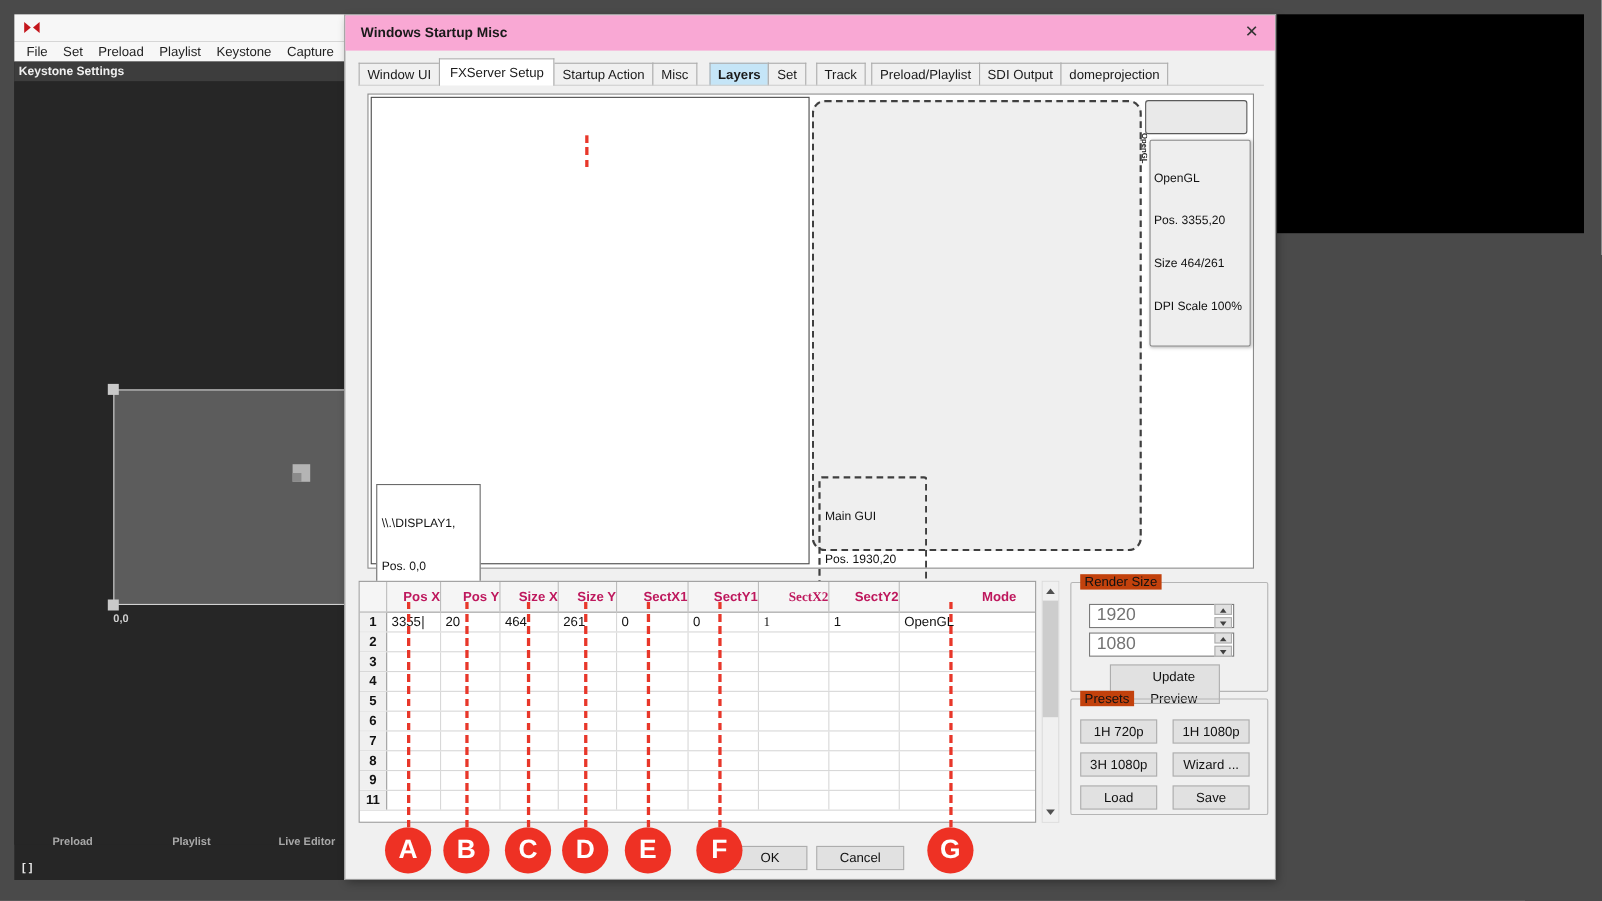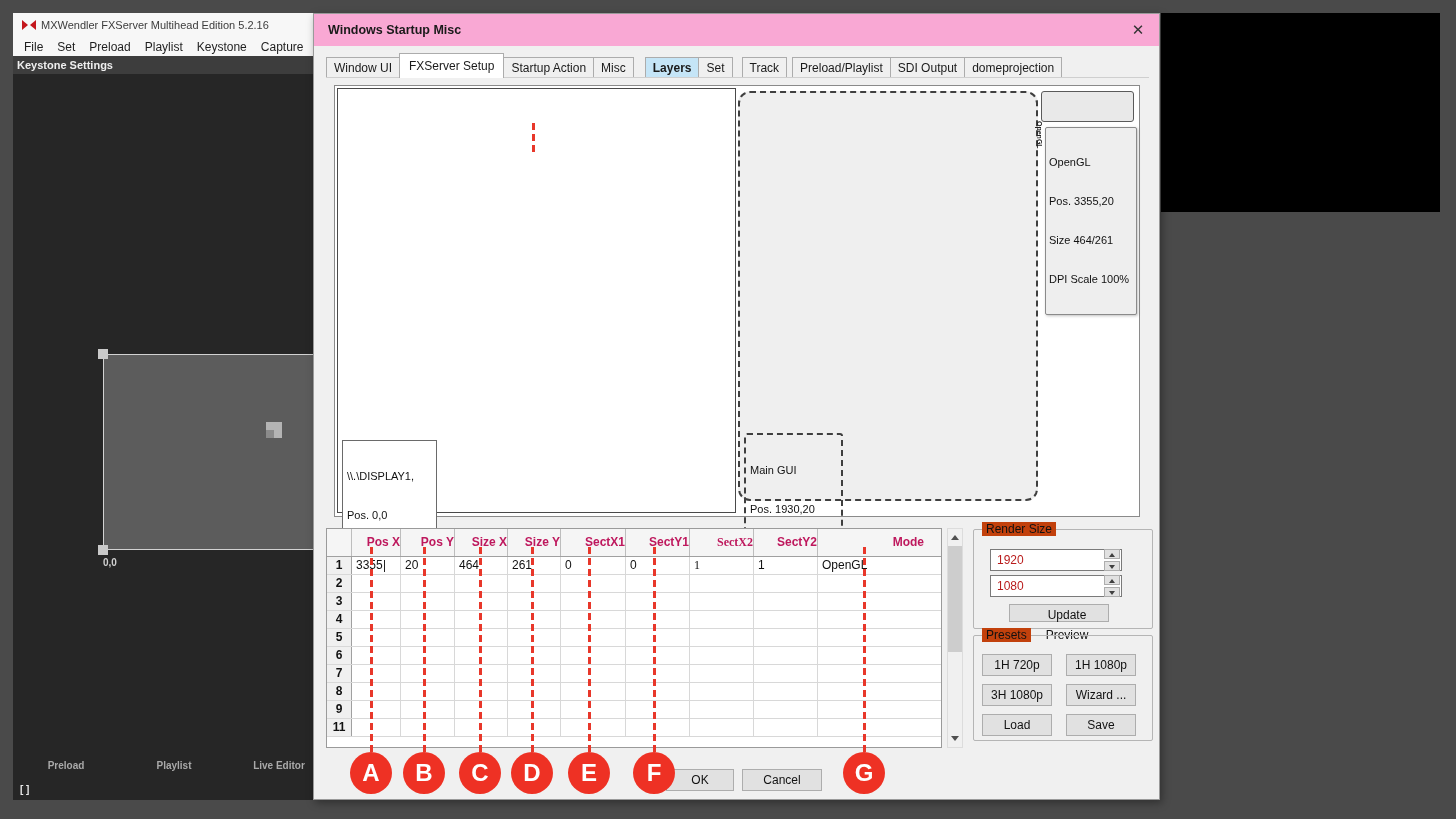--- a/index.html
+++ b/index.html
@@ -84,49 +84,48 @@
   .sb-up { top:0; } .sb-down { bottom:0; }
   .tri-up { position:absolute; left:3px; top:6px; border-left:4px solid transparent; border-right:4px solid transparent; border-bottom:5px solid #505050; }
   .tri-down { position:absolute; left:3px; bottom:6px; border-left:4px solid transparent; border-right:4px solid transparent; border-top:5px solid #505050; }
   .sb-thumb { position:absolute; left:0; top:17px; width:14px; height:106px; background:#cdcdcd; }
 
   
   .groupbox { border:1px solid #b5b5b5; border-radius:2px; }
   .gb-legend { position:absolute; top:-8px; left:8px; background:#c2410c; padding:0 4px; font-size:12px; color:#111; }
   .rsize-group { left:659px; top:515px; width:180px; height:100px; }
   .presets-group { left:659px; top:621px; width:180px; height:106px; }
-  .num-input { position:absolute; width:132px; height:22px; border:1px solid #7a7a7a; background:#fff; font-size:12px;
-    font-family:"Liberation Sans", sans-serif; padding-left:6px; color:#b91c1c; }
+  .num-input { position:absolute; width:132px; height:22px; border:1px solid #7a7a7a; background:#fff; font-size:16px;
+    font-family:"Liberation Sans", sans-serif; padding-left:6px; color:#737373; }
   .spin { position:absolute; width:16px; height:22px; }
   .spin .up, .spin .dn { position:absolute; left:0; width:16px; height:10px; background:#e1e1e1; border:1px solid #adadad; }
   .spin .up { top:0; } .spin .dn { bottom:0; }
   .spin .up::after { content:""; position:absolute; left:4px; top:3px; border-left:3px solid transparent; border-right:3px solid transparent; border-bottom:4px solid #404040; }
   .spin .dn::after { content:""; position:absolute; left:4px; top:3px; border-left:3px solid transparent; border-right:3px solid transparent; border-top:4px solid #404040; }
   .btn { position:absolute; background:#e1e1e1; border:1px solid #adadad; font-size:12px; color:#111;
     text-align:center; font-family:"Liberation Sans", sans-serif; }
-  .btn-update { left:35px; top:74px; width:100px; height:18px; line-height:20px;padding-left:16px; }
+  .btn-update { left:35px; top:74px; width:100px; height:36px; line-height:20px;padding-left:16px; }
   .preset-btn { width:70px; height:22px; line-height:20px; }
   .ok-btn { left:352px; top:755px; width:68px; height:22px; line-height:20px; }
   .cancel-btn { left:428px; top:755px; width:80px; height:22px; line-height:20px; }
 
   
   .overlay { left:0; top:0; width:1456px; height:819px; z-index:50; pointer-events:none; }
   .vdash { position:absolute; width:3px; }
   .marker { position:absolute; width:42px; height:42px; border-radius:50%; color:#fff; font-size:24px; font-weight:bold;
     text-align:center; line-height:42px; font-family:"Liberation Sans", sans-serif; }
 </style>
 </head>
 <body>
 
 <div class="abs black-rect"></div>
 
 <div class="abs app-window">
   <div class="abs app-titlebar">
     <div class="abs app-logo"></div>
-    <div class="abs app-title">MXWendler FXServer Multihead Edition 5.2.16</div>
   </div>
   <div class="abs app-menubar">
     <span class="menu-item">File</span>
     <span class="menu-item">Set</span>
     <span class="menu-item">Preload</span>
     <span class="menu-item">Playlist</span>
     <span class="menu-item">Keystone</span>
     <span class="menu-item">Capture</span>
     <span class="menu-item">Settings</span>
   </div>

